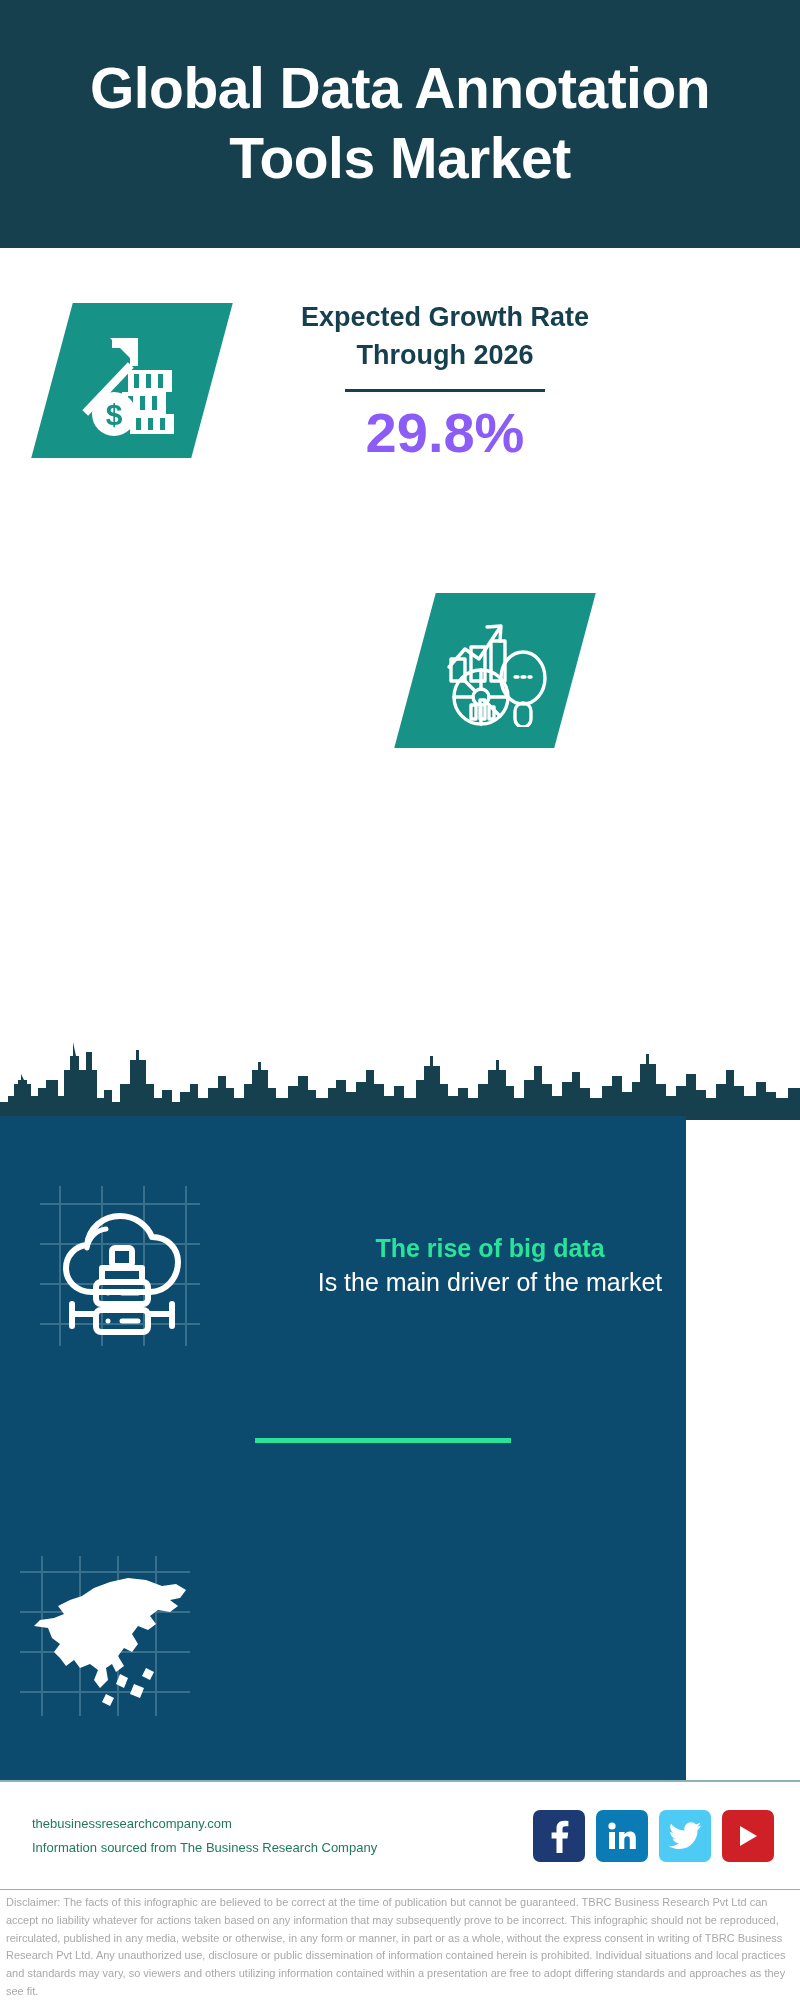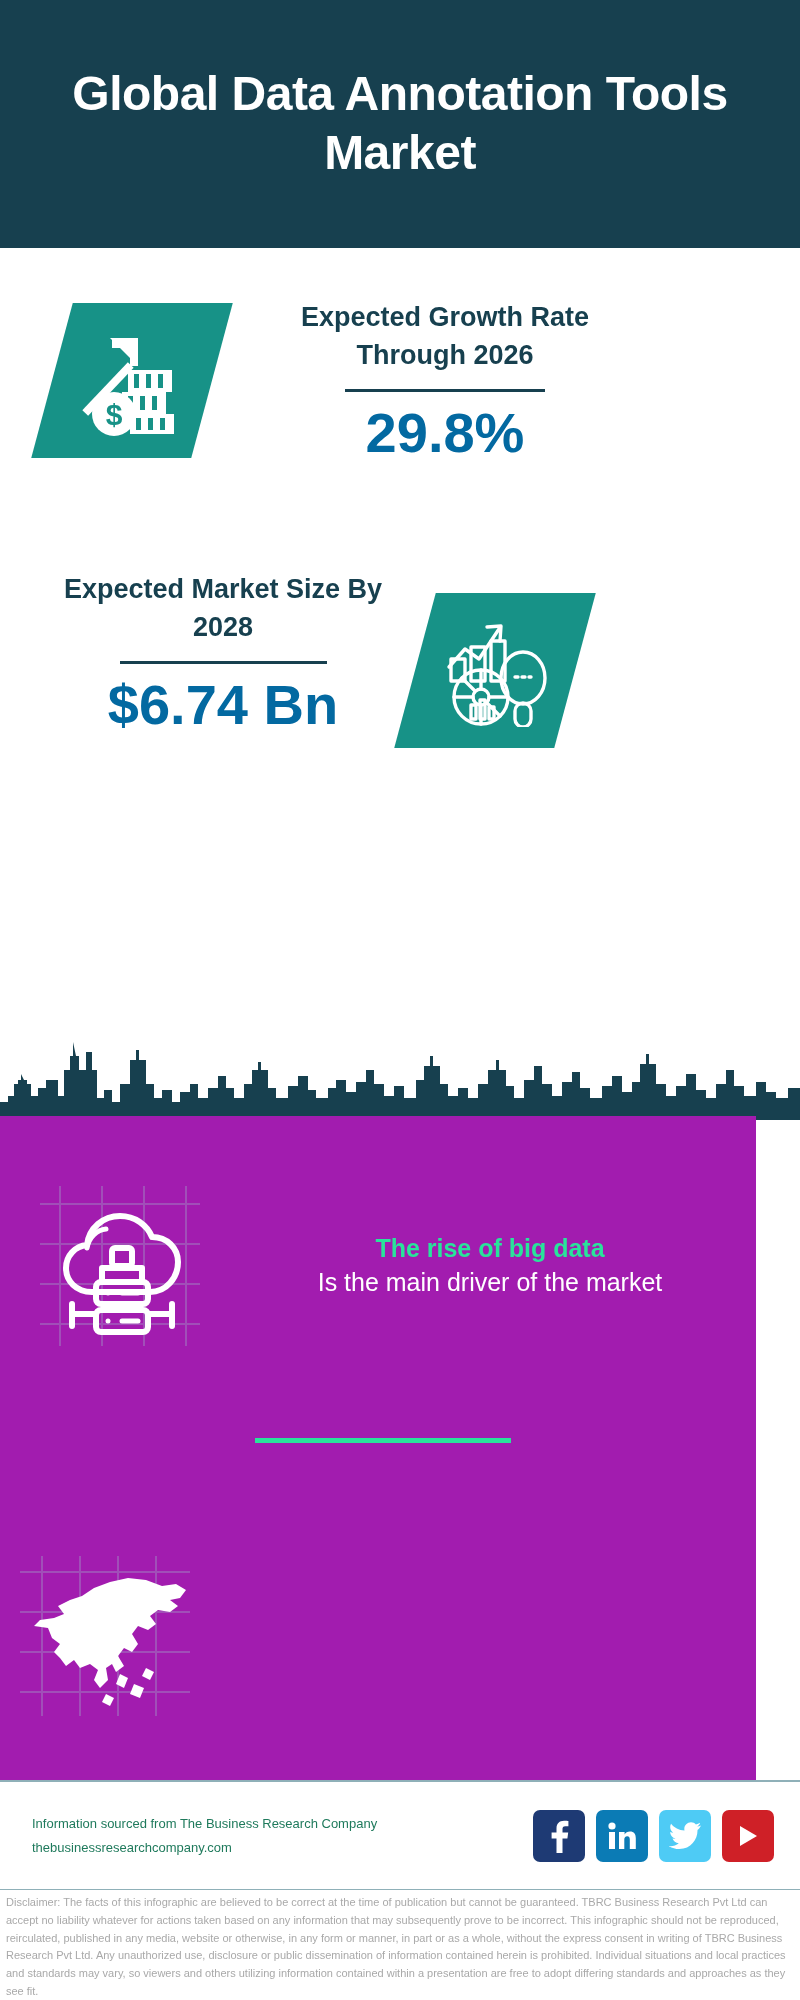--- a/index.html
+++ b/index.html
@@ -24,21 +24,21 @@
     width: 800px; height: 248px;
     background: #17404f;
     display: flex;
     align-items: center;
     justify-content: center;
   }
   .header-title {
     width: 660px;
     text-align: center;
     color: #ffffff;
-    font-size: 48px;
+    font-size: 57px;
     font-weight: bold;
     line-height: 1.22;
     letter-spacing: -0.5px;
   }
 
   
   .white-band {
     position: absolute;
     left: 0; top: 248px;
     width: 800px; height: 800px;
@@ -67,41 +67,41 @@
     font-weight: bold;
     line-height: 1.42;
     text-align: center;
   }
   .stat-rule {
     height: 3px;
     background: #17404f;
     margin: 14px auto 10px auto;
   }
   .stat-value {
-    color: #0369a1;
+    color: #8b5cf6;
     font-size: 56px;
     font-weight: bold;
     text-align: center;
     line-height: 1.1;
   }
 
   
   .skyline-wrap {
     position: absolute;
     left: 0; top: 1040px;
     width: 800px; height: 80px;
   }
   .skyline-wrap svg { display: block; width: 800px; height: 80px; }
 
   
   .dark-band {
     position: absolute;
     left: 0; top: 1116px;
-    width: 756px; height: 664px;
-    background: #a21caf;
+    width: 686px; height: 664px;
+    background: #0c4a6e;
   }
 
   .insight {
     position: absolute;
     display: flex;
     align-items: center;
   }
   .insight-text { text-align: center; }
   .insight-head {
     color: #29e39b;
@@ -209,25 +209,20 @@
         </svg>
       </div>
     </div>
 
     <div class="stat-row" style="left:245px; top:50px; width:400px;">
       <div class="stat-label">Expected Growth Rate Through 2026</div>
       <div class="stat-rule" style="width:200px;"></div>
       <div class="stat-value">29.8%</div>
     </div>
 
-    <div class="stat-row" style="left:48px; top:322px; width:350px;">
-      <div class="stat-label">Expected Market Size By 2028</div>
-      <div class="stat-rule" style="width:207px;"></div>
-      <div class="stat-value">$6.74 Bn</div>
-    </div>
 
     <div class="par" style="left:415px; top:345px; width:160px; height:155px;">
       <div class="par-inner">
         <svg width="116" height="112" viewBox="0 0 116 112" fill="none" stroke="#ffffff" stroke-width="3.4" stroke-linecap="round" stroke-linejoin="round">
 
           <polyline points="12,52 28,34 42,44 62,14" fill="none"></polyline>
           <polyline points="50,12 64,11 63,26" fill="none"></polyline>
 
           <rect x="14" y="44" width="14" height="22" fill="none"></rect>
           <rect x="34" y="32" width="14" height="34" fill="none"></rect>
@@ -352,22 +347,22 @@
           <path fill="#ffffff" d="M114 128 L124 132 L120 142 L110 138 Z"></path>
           <path fill="#ffffff" d="M126 112 L134 116 L130 124 L122 120 Z"></path>
           <path fill="#ffffff" d="M86 138 L94 142 L90 150 L82 146 Z"></path>
         </svg>
       </div>
     </div>
   </div>
 
   <div class="footer-band">
     <div class="source-text">
+      <div>thebusinessresearchcompany.com</div>
       <div>Information sourced from The Business Research Company</div>
-      <div>thebusinessresearchcompany.com</div>
     </div>
 
     <div class="social-row">
       <div class="social s-fb">
         <svg width="26" height="34" viewBox="0 0 26 34">
           <path fill="#ffffff" d="M16.5 34 V19.5 H21.4 L22.2 13.6 H16.5 V10
             C16.5 8.3 17 7.2 19.4 7.2 H22.4 V1.9 C21.9 1.8 20.1 1.7 18 1.7
             C13.6 1.7 10.5 4.4 10.5 9.3 V13.6 H5.6 V19.5 H10.5 V34 Z"></path>
         </svg>
       </div>

